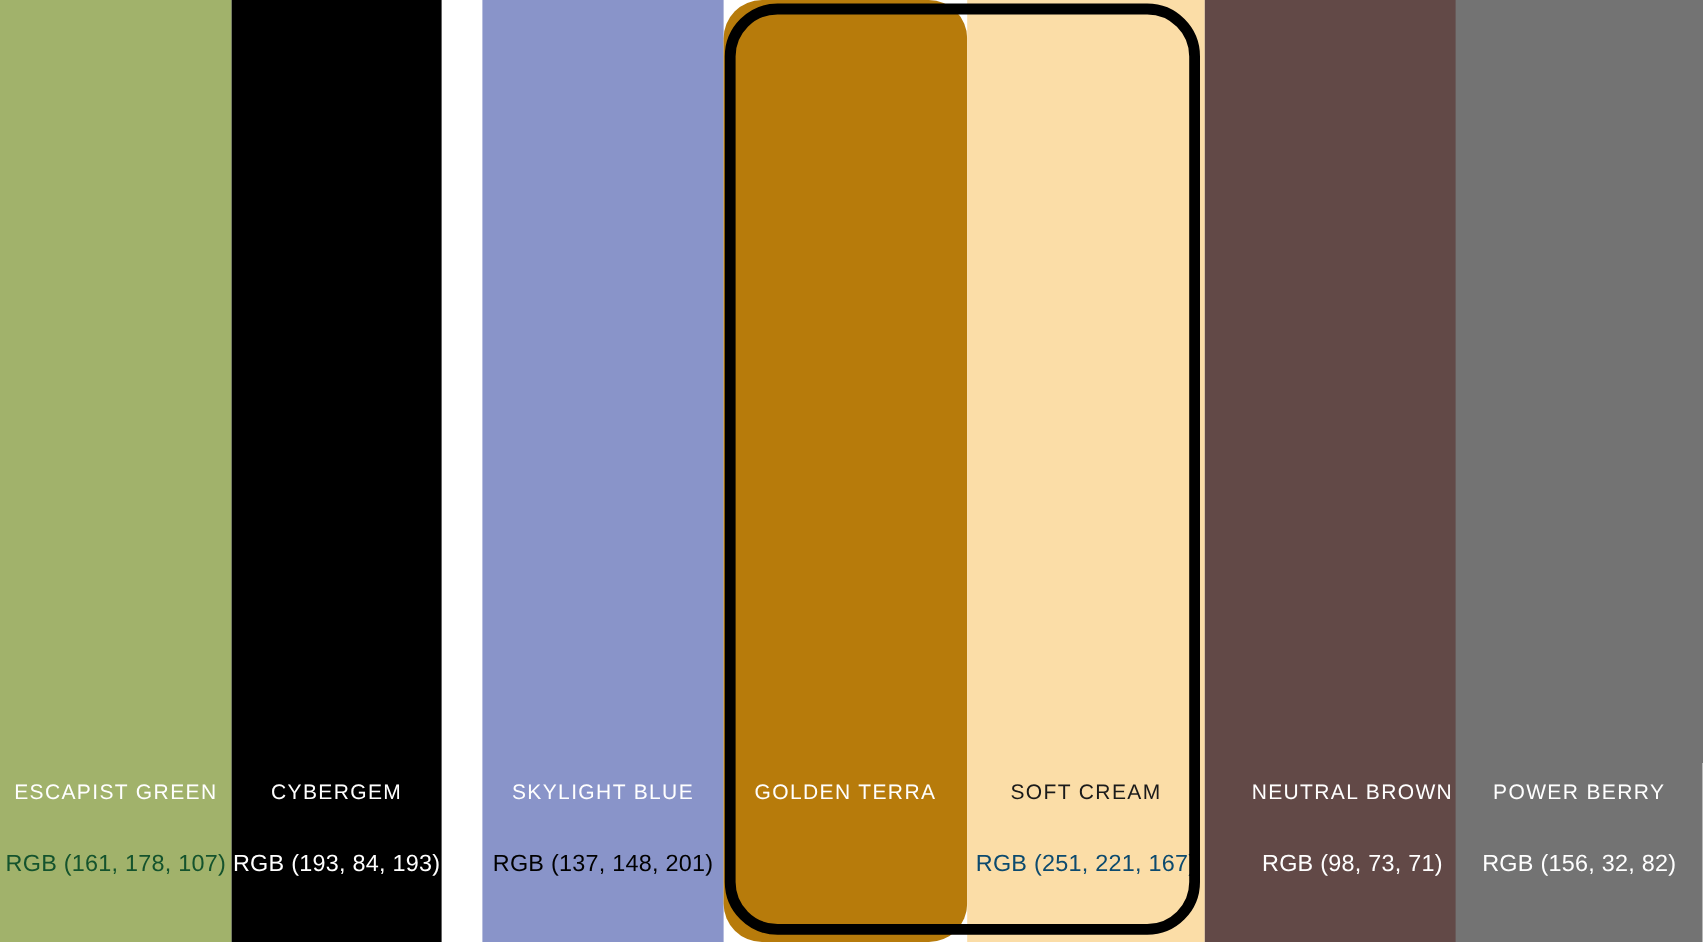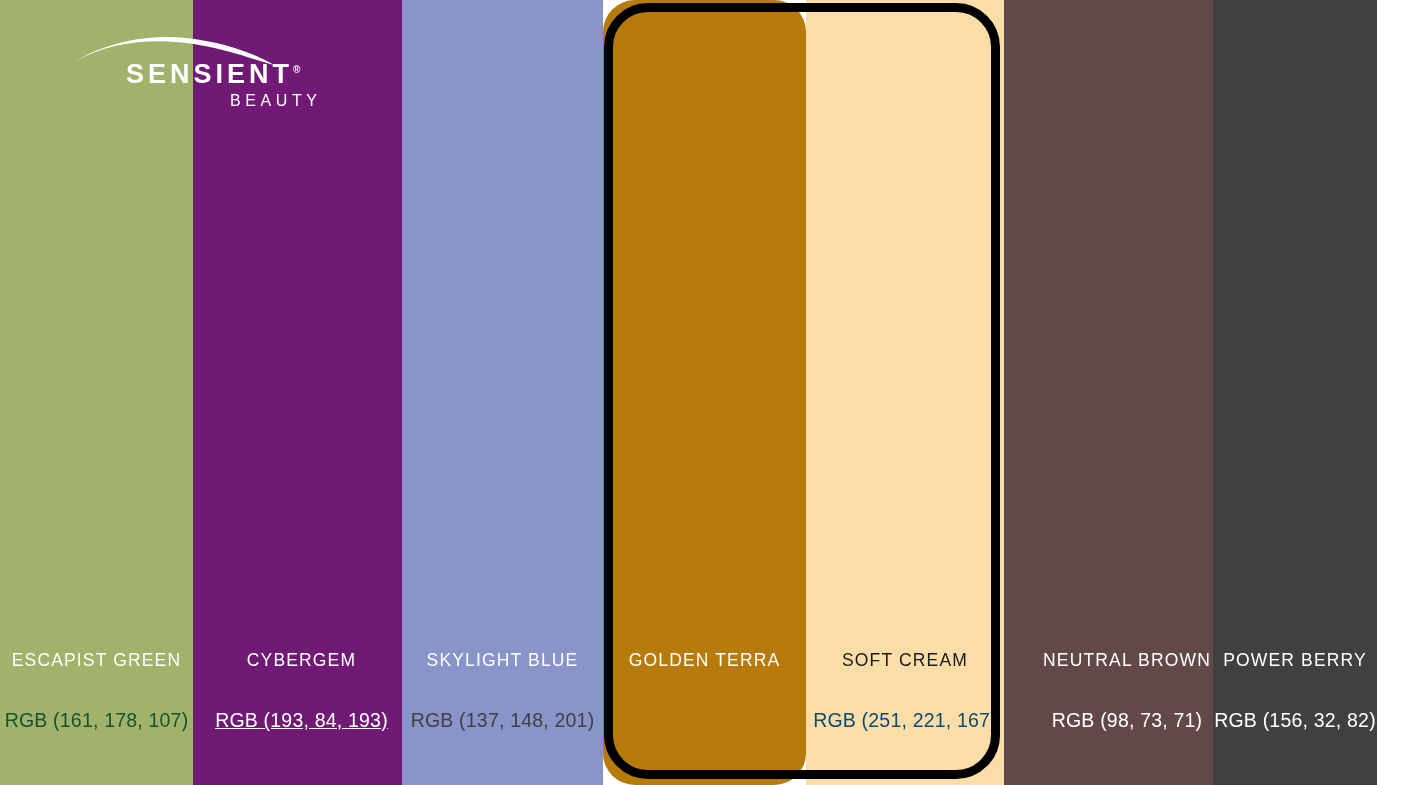--- a/index.html
+++ b/index.html
@@ -99,48 +99,41 @@
 </head>
 <body>
 
 <div id="palette-board">
 
   <div id="swatch-layer">
       <div class="swatch-strip" style="left: 0px; width: 193px; background: rgb(161, 178, 107);">
         <div class="swatch-caption swatch-name" style="color: rgb(255, 255, 255);">ESCAPIST GREEN</div>
         <div class="swatch-caption swatch-rgb" style="color: #14532d;">RGB (161, 178, 107)</div>
       </div>
-      <div class="swatch-strip" style="left: 193px; width: 175px; background: #701a75; padding-left: 42px;">
+      <div class="swatch-strip" style="left: 193px; width: 175px; background: #000000;">
         <div class="swatch-caption swatch-name" style="color: rgb(255, 255, 255);">CYBERGEM</div>
-        <div class="swatch-caption swatch-rgb" style="color: rgb(255, 255, 255); text-decoration: underline;">RGB (193, 84, 193)</div>
+        <div class="swatch-caption swatch-rgb" style="color: rgb(255, 255, 255);">RGB (193, 84, 193)</div>
       </div>
       <div class="swatch-strip" style="left: 402px; width: 201px; background: rgb(137, 148, 201);">
         <div class="swatch-caption swatch-name" style="color: rgb(255, 255, 255);">SKYLIGHT BLUE</div>
-        <div class="swatch-caption swatch-rgb" style="color: #404040;">RGB (137, 148, 201)</div>
+        <div class="swatch-caption swatch-rgb" style="color: #000000;">RGB (137, 148, 201)</div>
       </div>
       <div class="swatch-strip" style="left: 603px; width: 203px; background: rgb(183, 123, 11); border-radius: 32px;">
         <div class="swatch-caption swatch-name" style="color: rgb(255, 255, 255);">GOLDEN TERRA</div>
       </div>
       <div class="swatch-strip" style="left: 806px; width: 198px; background: rgb(251, 221, 167);">
         <div class="swatch-caption swatch-name" style="color: rgb(26, 26, 26);">SOFT CREAM</div>
         <div class="swatch-caption swatch-rgb" style="color: #0c4a6e;">RGB (251, 221, 167)</div>
       </div>
       <div class="swatch-strip" style="left: 1004px; width: 246px; background: rgb(98, 73, 71);">
         <div class="swatch-caption swatch-name" style="color: rgb(255, 255, 255);">NEUTRAL BROWN</div>
         <div class="swatch-caption swatch-rgb" style="color: rgb(255, 255, 255);">RGB (98, 73, 71)</div>
       </div>
-      <div class="swatch-strip" style="left: 1213px; width: 164px; background: #404040;">
+      <div class="swatch-strip" style="left: 1213px; width: 206px; background: #737373;">
         <div class="swatch-caption swatch-name" style="color: rgb(255, 255, 255);">POWER BERRY</div>
         <div class="swatch-caption swatch-rgb" style="color: rgb(255, 255, 255);">RGB (156, 32, 82)</div>
       </div>
     </div>
 
   <div id="highlight-frame"></div>
 
-  <div id="brand-logo">
-    <svg id="logo-swoosh" viewBox="0 0 252 36" aria-hidden="true">
-      <path d="M2 28 C 34 10, 72 5, 112 10 C 150 15, 178 26, 200 32 C 182 21, 150 9, 112 5 C 70 1, 30 11, 2 28 Z" fill="#ffffff"></path>
-    </svg>
-    <div id="logo-wordmark"><span>SENSIENT</span><span id="logo-reg">®</span></div>
-    <div id="logo-subwordmark">BEAUTY</div>
-  </div>
 
 </div>
 
 </body></html>

